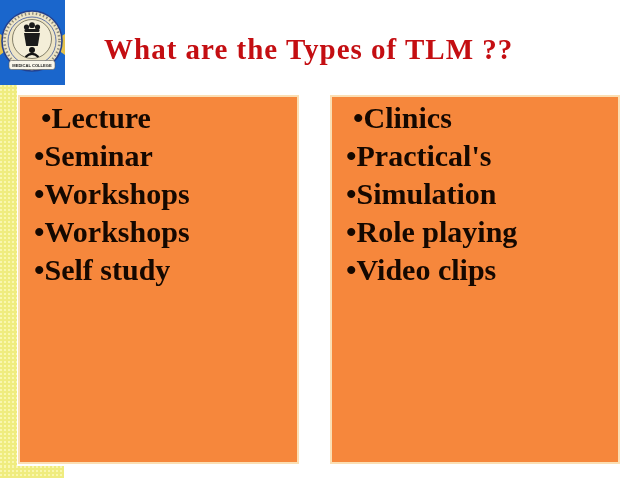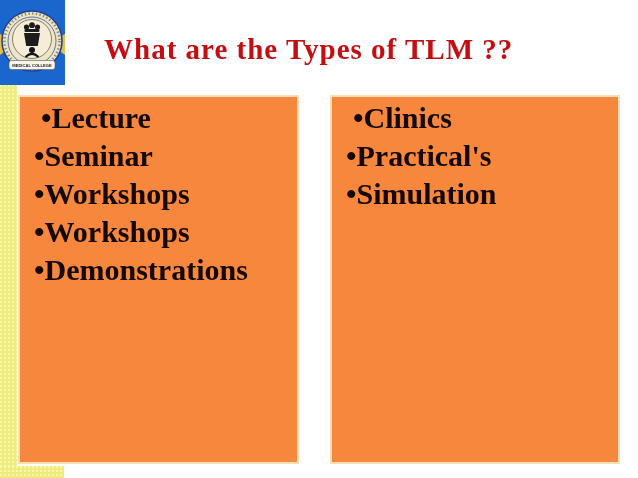--- a/index.html
+++ b/index.html
@@ -108,25 +108,27 @@
   <div class="accent accent-foot"></div>
 
   <h1 class="title">What are the Types of TLM ??</h1>
 
   <div class="panel panel-left">
     <ul>
         <li>•Lecture</li>
         <li>•Seminar</li>
         <li>•Workshops</li>
         <li>•Workshops</li>
-        <li>•Demonstrations</li>
+        <li>•Self study</li>
       </ul>
   </div>
 
   <div class="panel panel-right">
     <ul>
         <li>•Clinics</li>
         <li>•Practical's</li>
         <li>•Simulation</li>
+        <li>•Role playing</li>
+        <li>•Video clips</li>
       </ul>
   </div>
 
 </div>
 
 </body></html>

